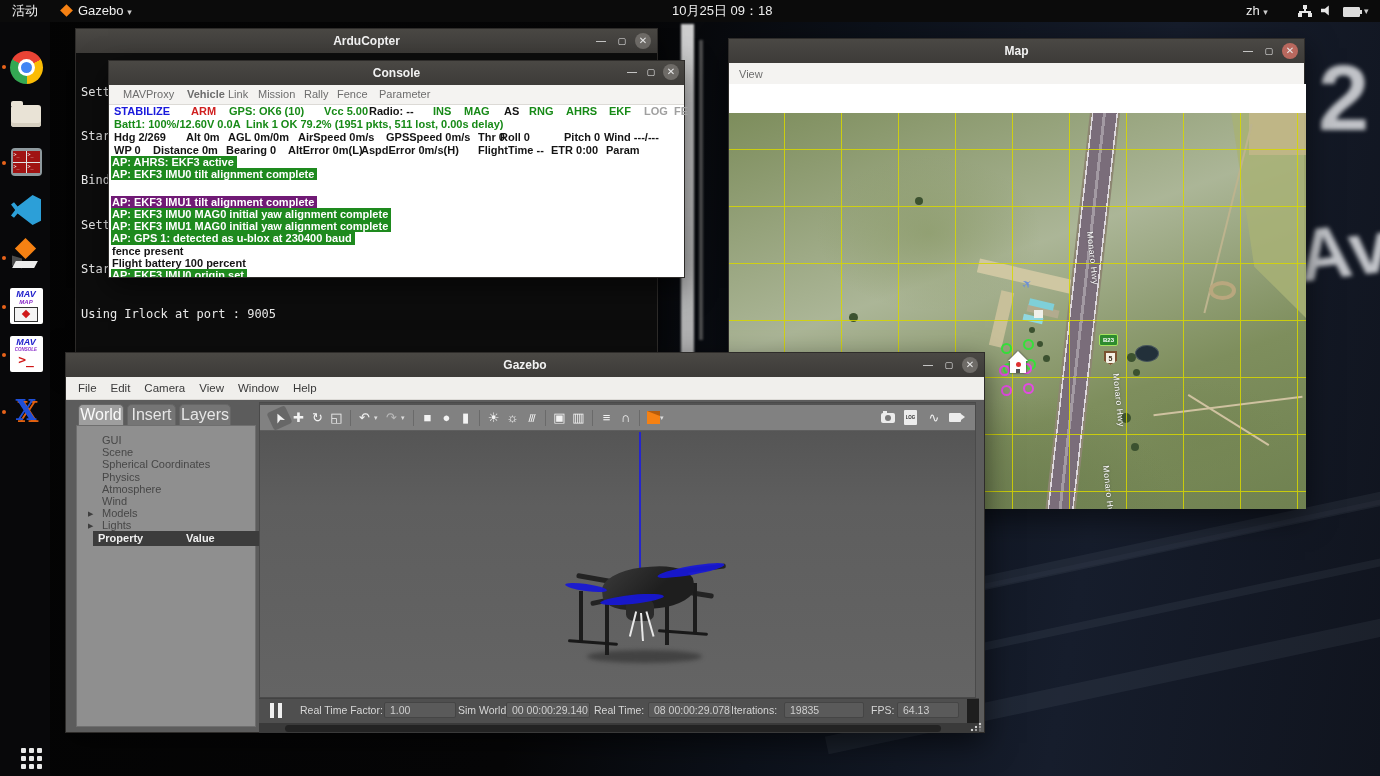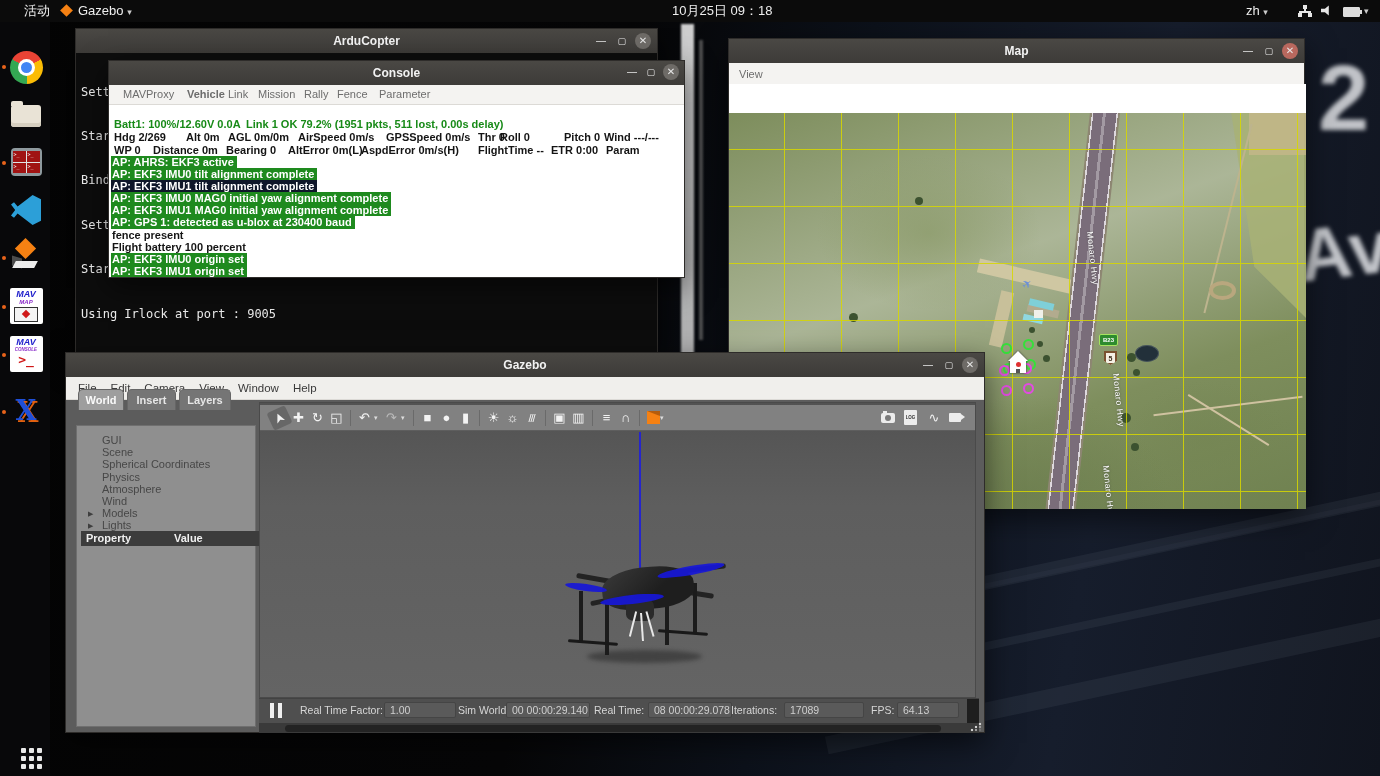--- a/index.html
+++ b/index.html
@@ -123,28 +123,28 @@
   .home-ic .roof{position:absolute;left:0;top:0;width:0;height:0;border-left:10px solid transparent;border-right:10px solid transparent;border-bottom:10px solid #fff;}
   .home-ic .bodyy{position:absolute;left:2px;top:9px;width:16px;height:13px;background:#fff;}
   .home-ic .dot{position:absolute;left:8px;top:11px;width:5px;height:5px;border-radius:50%;background:#e03030;}
   .home-ic .door{position:absolute;left:8px;top:18px;width:4px;height:4px;background:#555;}
   .plane{position:absolute;left:293px;top:164px;color:#6a8fd8;font-size:12px;transform:rotate(-35deg);}
 
   
   #gazebo{left:65px;top:352px;width:920px;height:381px;background:#5c5c5c;z-index:40;}
   #gazebo .menubar{top:24px;height:22px;background:#f0efec;color:#3a3a3a;font-size:11.5px;padding-left:12px;}
   #gazebo .menubar span{margin-right:14px;}
-  .gtab{position:absolute;top:36px;height:21px;border-radius:5px 5px 0 0;font-size:11px;
-    display:flex;align-items:center;justify-content:center;color:#e6e6e6;background:#757575;border:1px solid #666;border-bottom:none;box-sizing:border-box;font-weight:bold;}
+  .gtab{position:absolute;top:51px;height:21px;border-radius:5px 5px 0 0;font-size:16px;
+    display:flex;align-items:center;justify-content:center;color:#e6e6e6;background:#757575;border:1px solid #666;border-bottom:none;box-sizing:border-box;}
   .gtab.active{background:#9e9e9e;color:#fafafa;}
   #gpanel{position:absolute;left:10px;top:72px;width:180px;height:302px;background:#8f8f8f;border:1px solid #6f6f6f;box-sizing:border-box;}
   .treerow{position:relative;height:12.2px;font-size:11px;color:#474747;line-height:12.2px;}
   .treerow .lbl{position:absolute;left:25px;white-space:nowrap;}
   .treerow .tri{position:absolute;left:11px;top:1px;font-size:7px;color:#3f3f3f;}
-  #prophdr{position:absolute;left:4px;top:105px;width:188px;height:15px;background:#3c3c3c;color:#f0f0f0;font-size:11px;font-weight:700;}
+  #prophdr{position:absolute;left:16px;top:105px;width:188px;height:15px;background:#3c3c3c;color:#f0f0f0;font-size:11px;font-weight:700;}
   .splitdots{position:absolute;left:84px;top:99px;color:#6a6a6a;font-size:8px;letter-spacing:1px;}
   #gviewport{position:absolute;left:193px;top:49px;width:717px;height:296px;overflow:hidden;
     background:linear-gradient(#525252,#5e5e5e 35%,#646464);border:1px solid #4a4a4a;box-sizing:border-box;}
   #gtoolbar{position:absolute;left:0;top:2px;right:0;height:25px;background:#818181;border-bottom:1px solid #5e5e5e;
     display:flex;align-items:center;color:#f3f3f3;}
   .ticon{width:19px;text-align:center;font-size:13px;flex:0 0 auto;line-height:20px;}
   .ticon.sel{background:#676767;border-radius:3px;}
   .tsep{width:1px;height:16px;background:#6a6a6a;margin:0 4px;flex:0 0 auto;}
   .tinycaret{font-size:7px;color:#ddd;width:8px;flex:0 0 auto;}
   .bldg{width:13px;height:13px;background:#f58113;position:relative;flex:0 0 auto;margin-left:3px;}
@@ -307,20 +307,35 @@
     <div class="menubar">
       <span style="left:14px;">MAVProxy</span>
       <span style="left:78px;font-weight:bold;">Vehicle</span>
       <span style="left:119px;">Link</span>
       <span style="left:149px;">Mission</span>
       <span style="left:195px;">Rally</span>
       <span style="left:228px;">Fence</span>
       <span style="left:270px;">Parameter</span>
     </div>
 
+    <div class="csr" style="top:44px;">
+      <span class="cs" style="left: 5px; color: rgb(26, 26, 220);">STABILIZE</span>
+      <span class="cs" style="left: 82px; color: rgb(208, 32, 32);">ARM</span>
+      <span class="cs" style="left: 120px; color: rgb(23, 138, 23);">GPS: OK6 (10)</span>
+      <span class="cs" style="left: 215px; color: rgb(23, 138, 23);">Vcc 5.00</span>
+      <span class="cs" style="left: 260px; color: rgb(20, 20, 20);">Radio: --</span>
+      <span class="cs" style="left: 324px; color: rgb(23, 138, 23);">INS</span>
+      <span class="cs" style="left: 355px; color: rgb(23, 138, 23);">MAG</span>
+      <span class="cs" style="left: 395px; color: rgb(20, 20, 20);">AS</span>
+      <span class="cs" style="left: 420px; color: rgb(23, 138, 23);">RNG</span>
+      <span class="cs" style="left: 457px; color: rgb(23, 138, 23);">AHRS</span>
+      <span class="cs" style="left: 500px; color: rgb(23, 138, 23);">EKF</span>
+      <span class="cs" style="left: 535px; color: rgb(160, 160, 160);">LOG</span>
+      <span class="cs" style="left: 565px; color: rgb(160, 160, 160);">FE</span>
+    </div>
     <div class="csr" style="top:57px;">
       <span class="cs" style="left: 5px; color: rgb(23, 138, 23);">Batt1: 100%/12.60V 0.0A</span>
       <span class="cs" style="left: 137px; color: rgb(23, 138, 23);">Link 1 OK 79.2% (1951 pkts, 511 lost, 0.00s delay)</span>
     </div>
     <div class="csr" style="top:70px;color:#141414;">
       <span class="cs" style="left:5px;">Hdg 2/269</span>
       <span class="cs" style="left:77px;">Alt 0m</span>
       <span class="cs" style="left:119px;">AGL 0m/0m</span>
       <span class="cs" style="left:189px;">AirSpeed 0m/s</span>
       <span class="cs" style="left:277px;">GPSSpeed 0m/s</span>
@@ -336,21 +351,21 @@
       <span class="cs" style="left:179px;">AltError 0m(L)</span>
       <span class="cs" style="left:252px;">AspdError 0m/s(H)</span>
       <span class="cs" style="left:369px;">FlightTime --</span>
       <span class="cs" style="left:442px;">ETR 0:00</span>
       <span class="cs" style="left:497px;">Param</span>
     </div>
 
     <div id="cmsgs">
       <div class="cmsg" style="background-color: rgb(30, 138, 30); color: rgb(255, 255, 255);">AP: AHRS: EKF3 active</div>
       <div class="cmsg" style="background-color: rgb(30, 138, 30); color: rgb(255, 255, 255);">AP: EKF3 IMU0 tilt alignment complete</div>
-      <div class="cmsg" style="background-color: #0f172a; color: rgb(255, 255, 255);">AP: EKF3 IMU1 tilt alignment complete</div>
+      <div class="cmsg" style="background-color: #701a75; color: rgb(255, 255, 255); margin-top: 16px;">AP: EKF3 IMU1 tilt alignment complete</div>
       <div class="cmsg" style="background-color: rgb(30, 138, 30); color: rgb(255, 255, 255);">AP: EKF3 IMU0 MAG0 initial yaw alignment complete</div>
       <div class="cmsg" style="background-color: rgb(30, 138, 30); color: rgb(255, 255, 255);">AP: EKF3 IMU1 MAG0 initial yaw alignment complete</div>
       <div class="cmsg" style="background-color: rgb(30, 138, 30); color: rgb(255, 255, 255);">AP: GPS 1: detected as u-blox at 230400 baud</div>
       <div class="cmsg" style="background-color: transparent; color: rgb(21, 21, 21);">fence present</div>
       <div class="cmsg" style="background-color: transparent; color: rgb(21, 21, 21);">Flight battery 100 percent</div>
       <div class="cmsg" style="background-color: rgb(30, 138, 30); color: rgb(255, 255, 255);">AP: EKF3 IMU0 origin set</div>
       <div class="cmsg" style="background-color: rgb(30, 138, 30); color: rgb(255, 255, 255);">AP: EKF3 IMU1 origin set</div>
       <div class="cmsg" style="background-color: rgb(30, 138, 30); color: rgb(255, 255, 255);">AP: EKF3 IMU0 is using GPS</div>
     </div>
   </div>
@@ -478,33 +493,33 @@
           <i></i>
           <i></i>
         </span>
       <span class="slabel" style="left:41px;">Real Time Factor:</span>
       <span class="sfield" style="left:125px;width:72px;">1.00</span>
       <span class="slabel" style="left:199px;">Sim World:</span>
       <span class="sfield" style="left:247px;width:84px;">00 00:00:29.140</span>
       <span class="slabel" style="left:335px;">Real Time:</span>
       <span class="sfield" style="left:389px;width:84px;">08 00:00:29.078</span>
       <span class="slabel" style="left:472px;">Iterations:</span>
-      <span class="sfield" style="left:525px;width:80px;">17089</span>
+      <span class="sfield" style="left:525px;width:80px;">19835</span>
       <span class="slabel" style="left:612px;">FPS:</span>
       <span class="sfield" style="left:638px;width:62px;">64.13</span>
       <span style="position:absolute;right:0;top:0;width:12px;height:24px;background:#1e1e1e;"></span>
     </div>
     <div id="gscroll">
       <div class="thumb"></div>
     </div>
     <div class="grip"></div>
   </div>
 
   <div id="topbar" class="abs">
-    <span class="item" style="left:24px;">活动</span>
+    <span class="item" style="left:12px;">活动</span>
     <span class="item" style="left:62px;">
       <span class="gz-mini"></span><span>Gazebo</span>
       <span class="caret"> ▾</span>
     </span>
     <span class="item" style="left:672px;">10月25日 09：18</span>
     <span class="item" style="left:1246px;">
       <span>zh</span>
       <span class="caret"> ▾</span>
     </span>
     <span class="item net-ic" style="left:1298px;top:5px;height:12px;">

